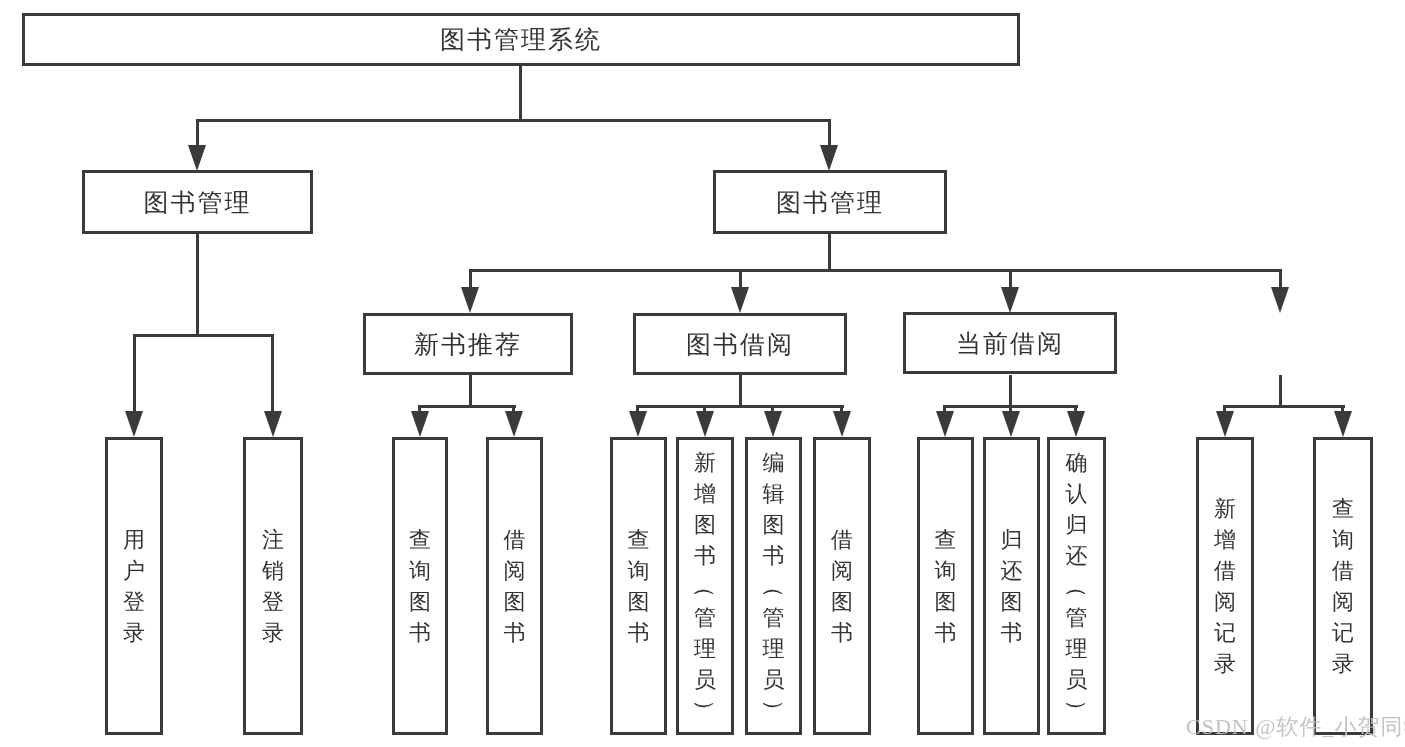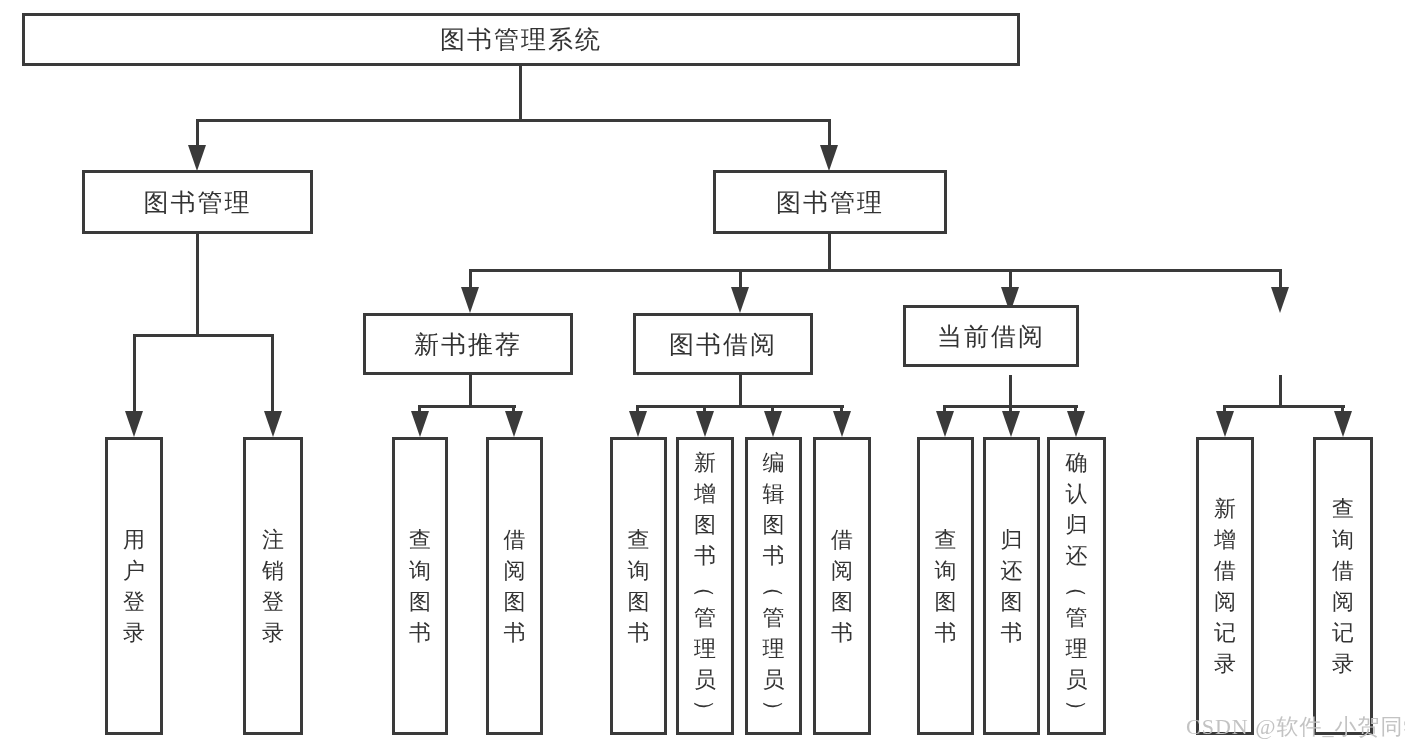--- a/index.html
+++ b/index.html
@@ -121,22 +121,22 @@
       <div class="arrow" style="left: 1216px; top: 411px;"></div>
       <div class="arrow" style="left: 1334px; top: 411px;"></div>
     </div>
 
   <div class="box hbox" style="left:22px;top:13px;width:998px;height:53px">图书管理系统</div>
 
   <div class="box hbox" style="left:82px;top:170px;width:231px;height:64px">图书管理</div>
   <div class="box hbox" style="left:713px;top:170px;width:234px;height:64px">图书管理</div>
 
   <div class="box hbox" style="left:363px;top:313px;width:210px;height:62px">新书推荐</div>
-  <div class="box hbox" style="left:633px;top:313px;width:180px;height:62px">图书借阅</div>
-  <div class="box hbox" style="left:903px;top:305px;width:176px;height:62px">当前借阅</div>
+  <div class="box hbox" style="left:633px;top:313px;width:214px;height:62px">图书借阅</div>
+  <div class="box hbox" style="left:903px;top:312px;width:214px;height:62px">当前借阅</div>
 
   <div class="box leaf" style="left:105px;top:437px;width:58px;height:298px">
       <div>用</div>
       <div>户</div>
       <div>登</div>
       <div>录</div>
     </div>
   <div class="box leaf" style="left:243px;top:437px;width:60px;height:298px">
       <div>注</div>
       <div>销</div>

